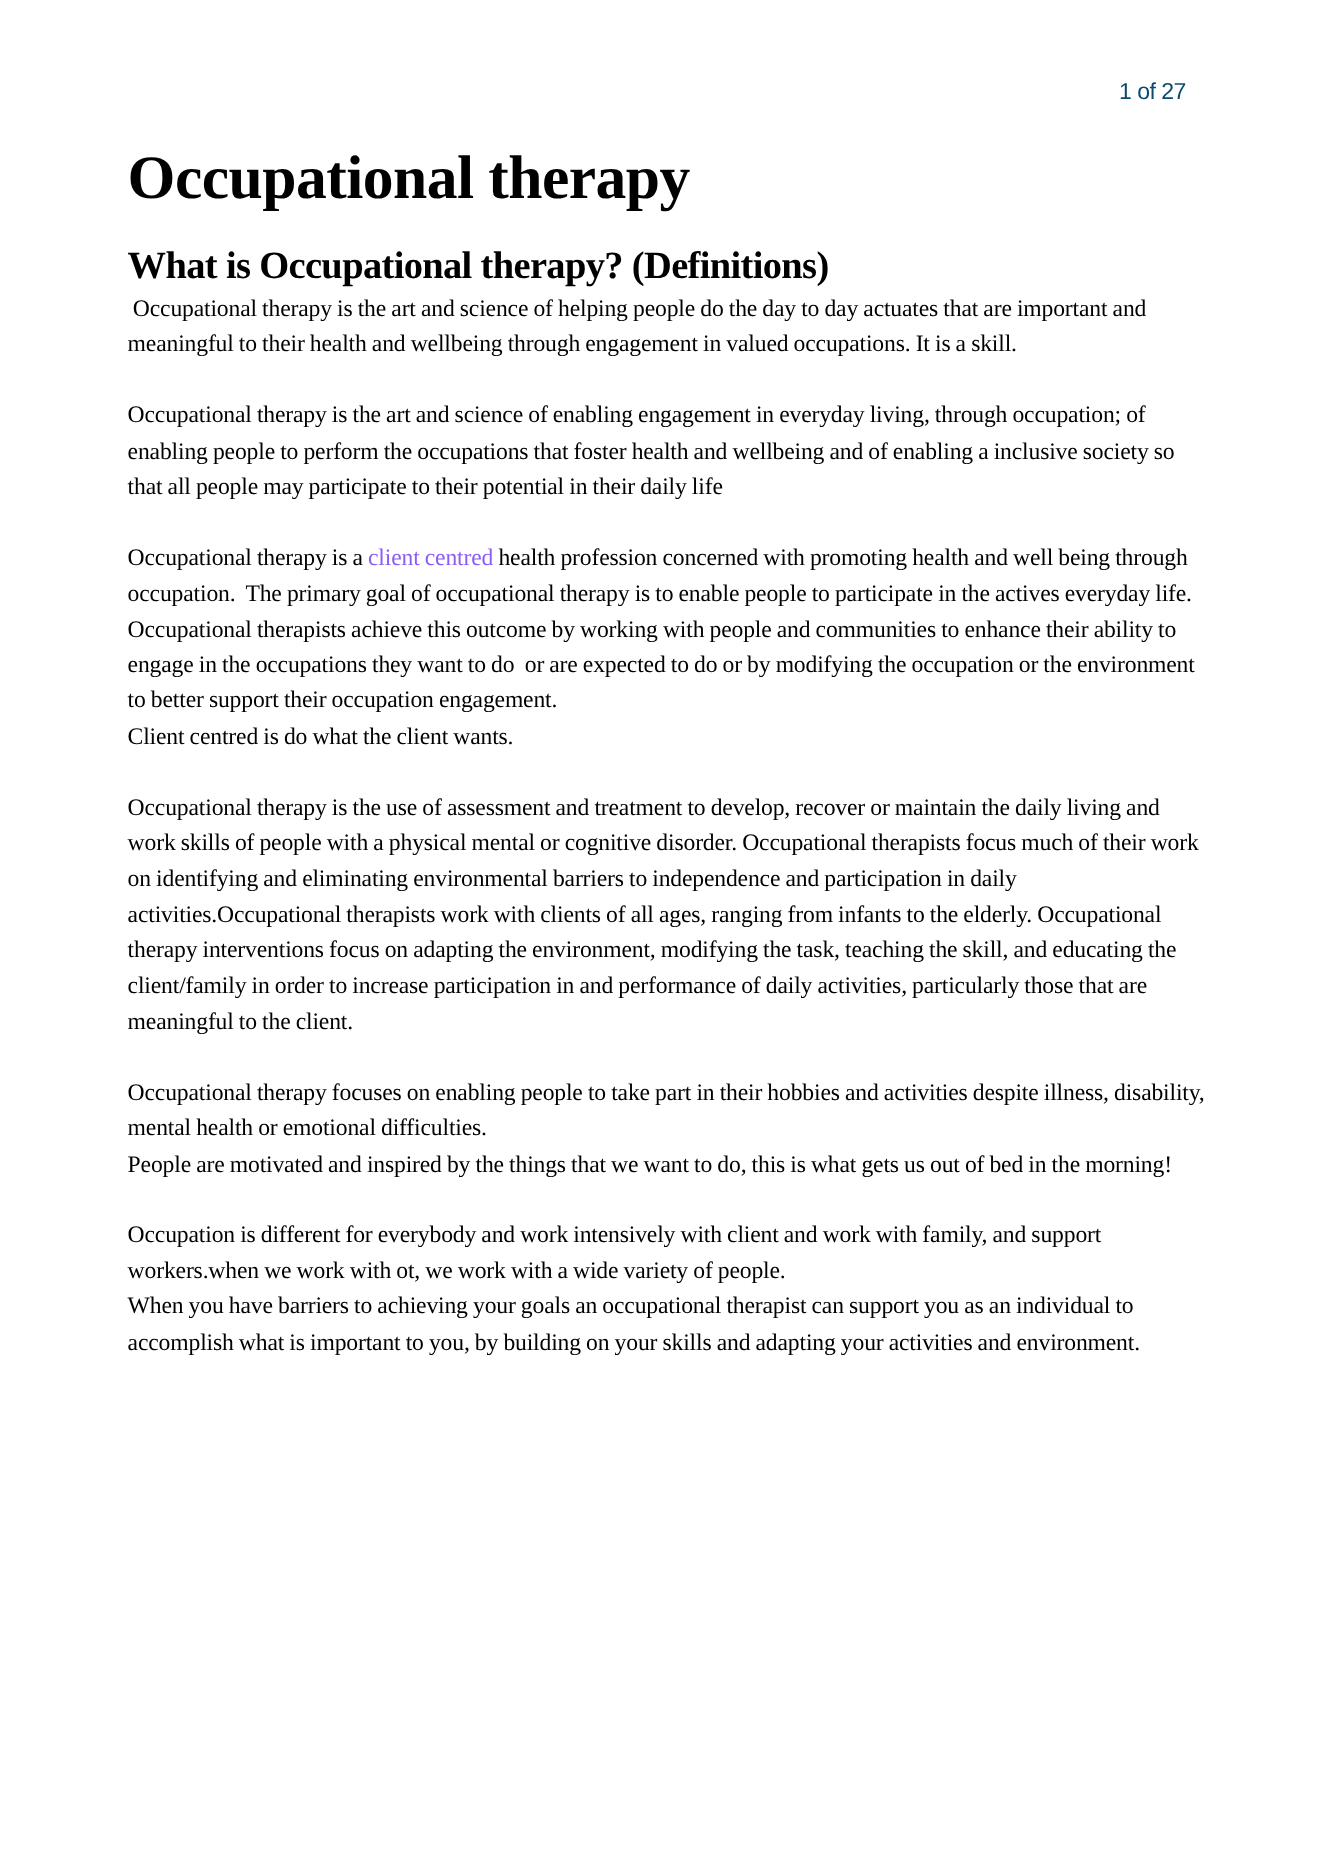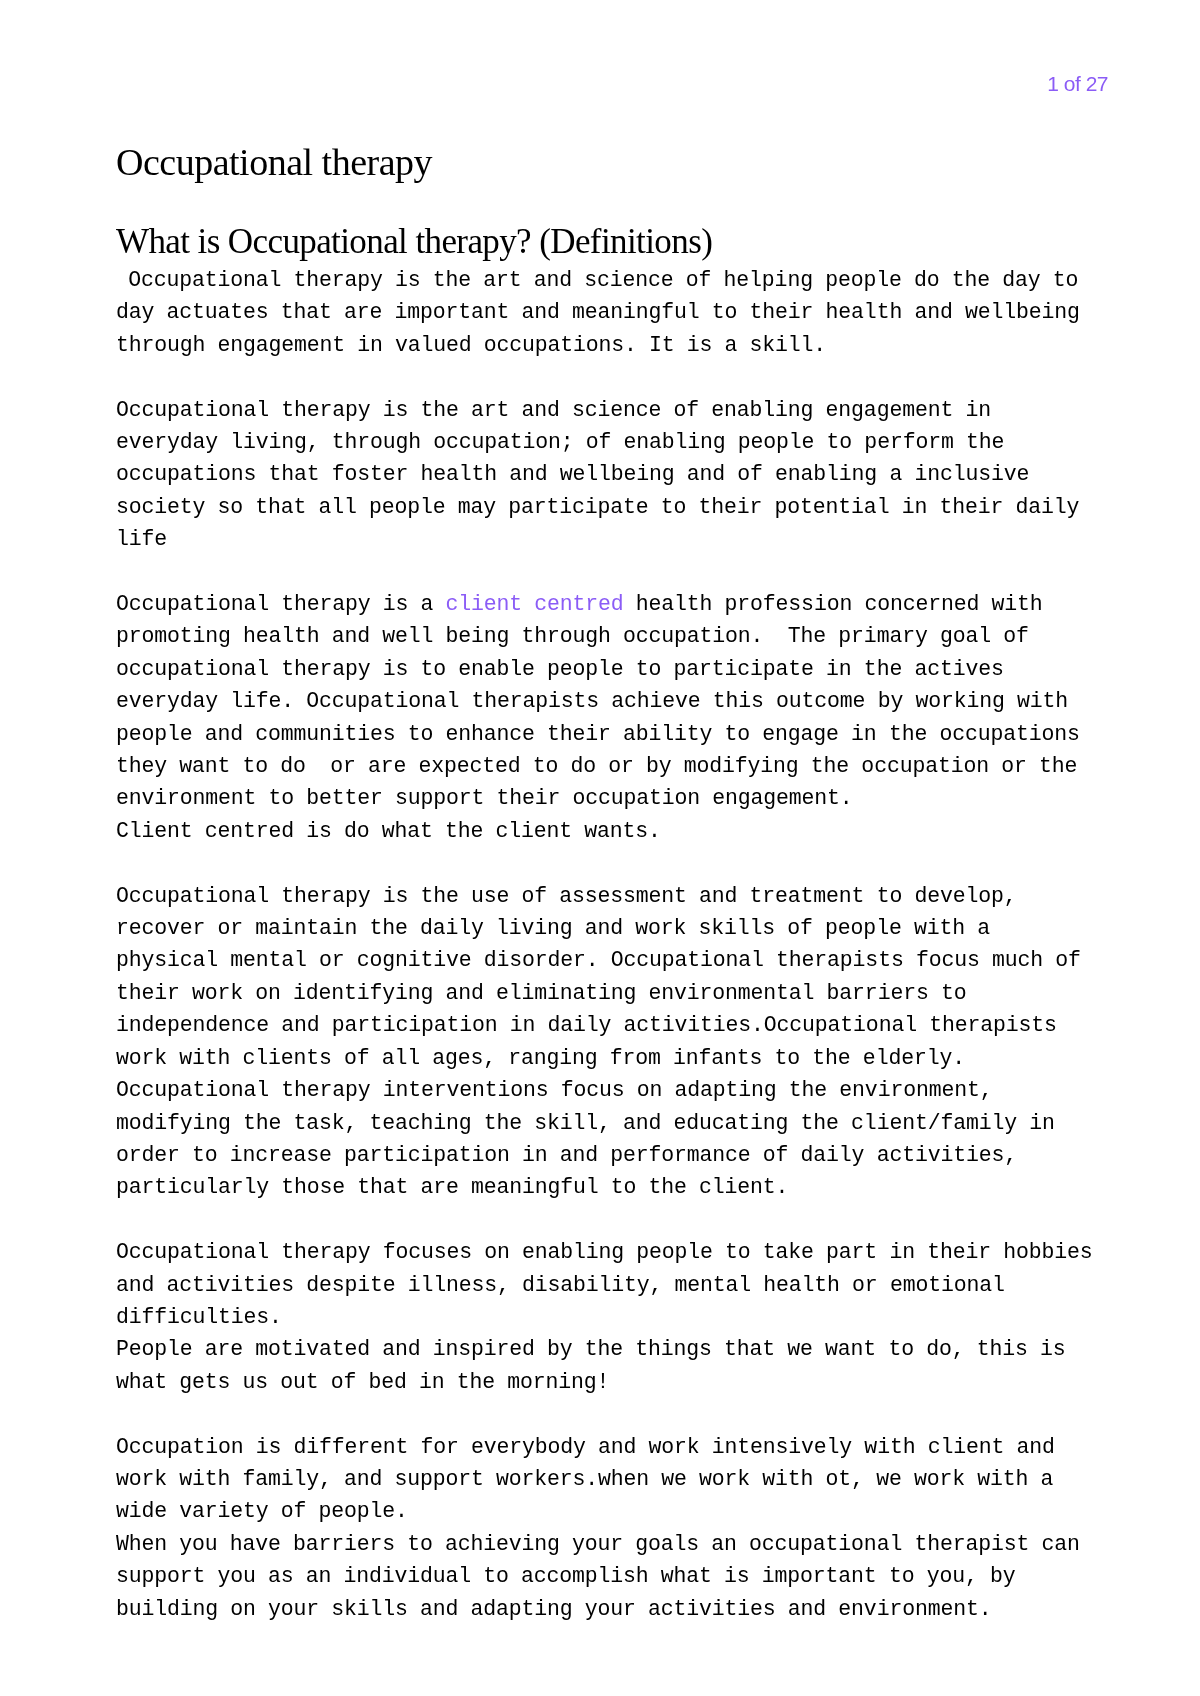--- a/index.html
+++ b/index.html
@@ -10,57 +10,57 @@
     body {
       width: 1200px;
       height: 1696px;
       position: relative;
       overflow: hidden;
       color: #000000;
     }
     .page-number {
       position: absolute;
       top: 72px;
-      right: 92px;
+      right: 122px;
       font-family: "Liberation Sans", sans-serif;
       font-size: 21px;
       letter-spacing: -0.5px;
-      color: #8b5cf6;
+      color: #0c4a6e;
     }
     .doc {
       position: absolute;
       left: 116px;
       top: 128px;
       width: 980px;
     }
     .doc-title {
       font-family: "Liberation Serif", serif;
-      font-weight: normal;
-      font-size: 38px;
+      font-weight: bold;
+      font-size: 56px;
       line-height: 68px;
       margin: 0;
       letter-spacing: -0.5px;
     }
     .doc-subtitle {
       font-family: "Liberation Serif", serif;
-      font-weight: normal;
+      font-weight: bold;
       font-size: 35px;
       line-height: 44px;
       margin: 24px 0 0 0;
       letter-spacing: -0.6px;
     }
     .body-text {
       font-family: "Liberation Serif", serif;
       font-size: 21.5px;
       line-height: 32.4px;
       margin: 0;
       letter-spacing: -0.15px;
       word-spacing: -0.5px;
     }
-    .para { margin: 0; font-family: Liberation Mono, monospace; }
+    .para { margin: 0; }
     .gap { height: 32.4px; }
     .red { color: #8b5cf6; }
   </style>
 </head>
 <body>
 
 <div class="page-number">1 of 27</div>
 
 <div class="doc">
   <h1 class="doc-title">Occupational therapy</h1>

